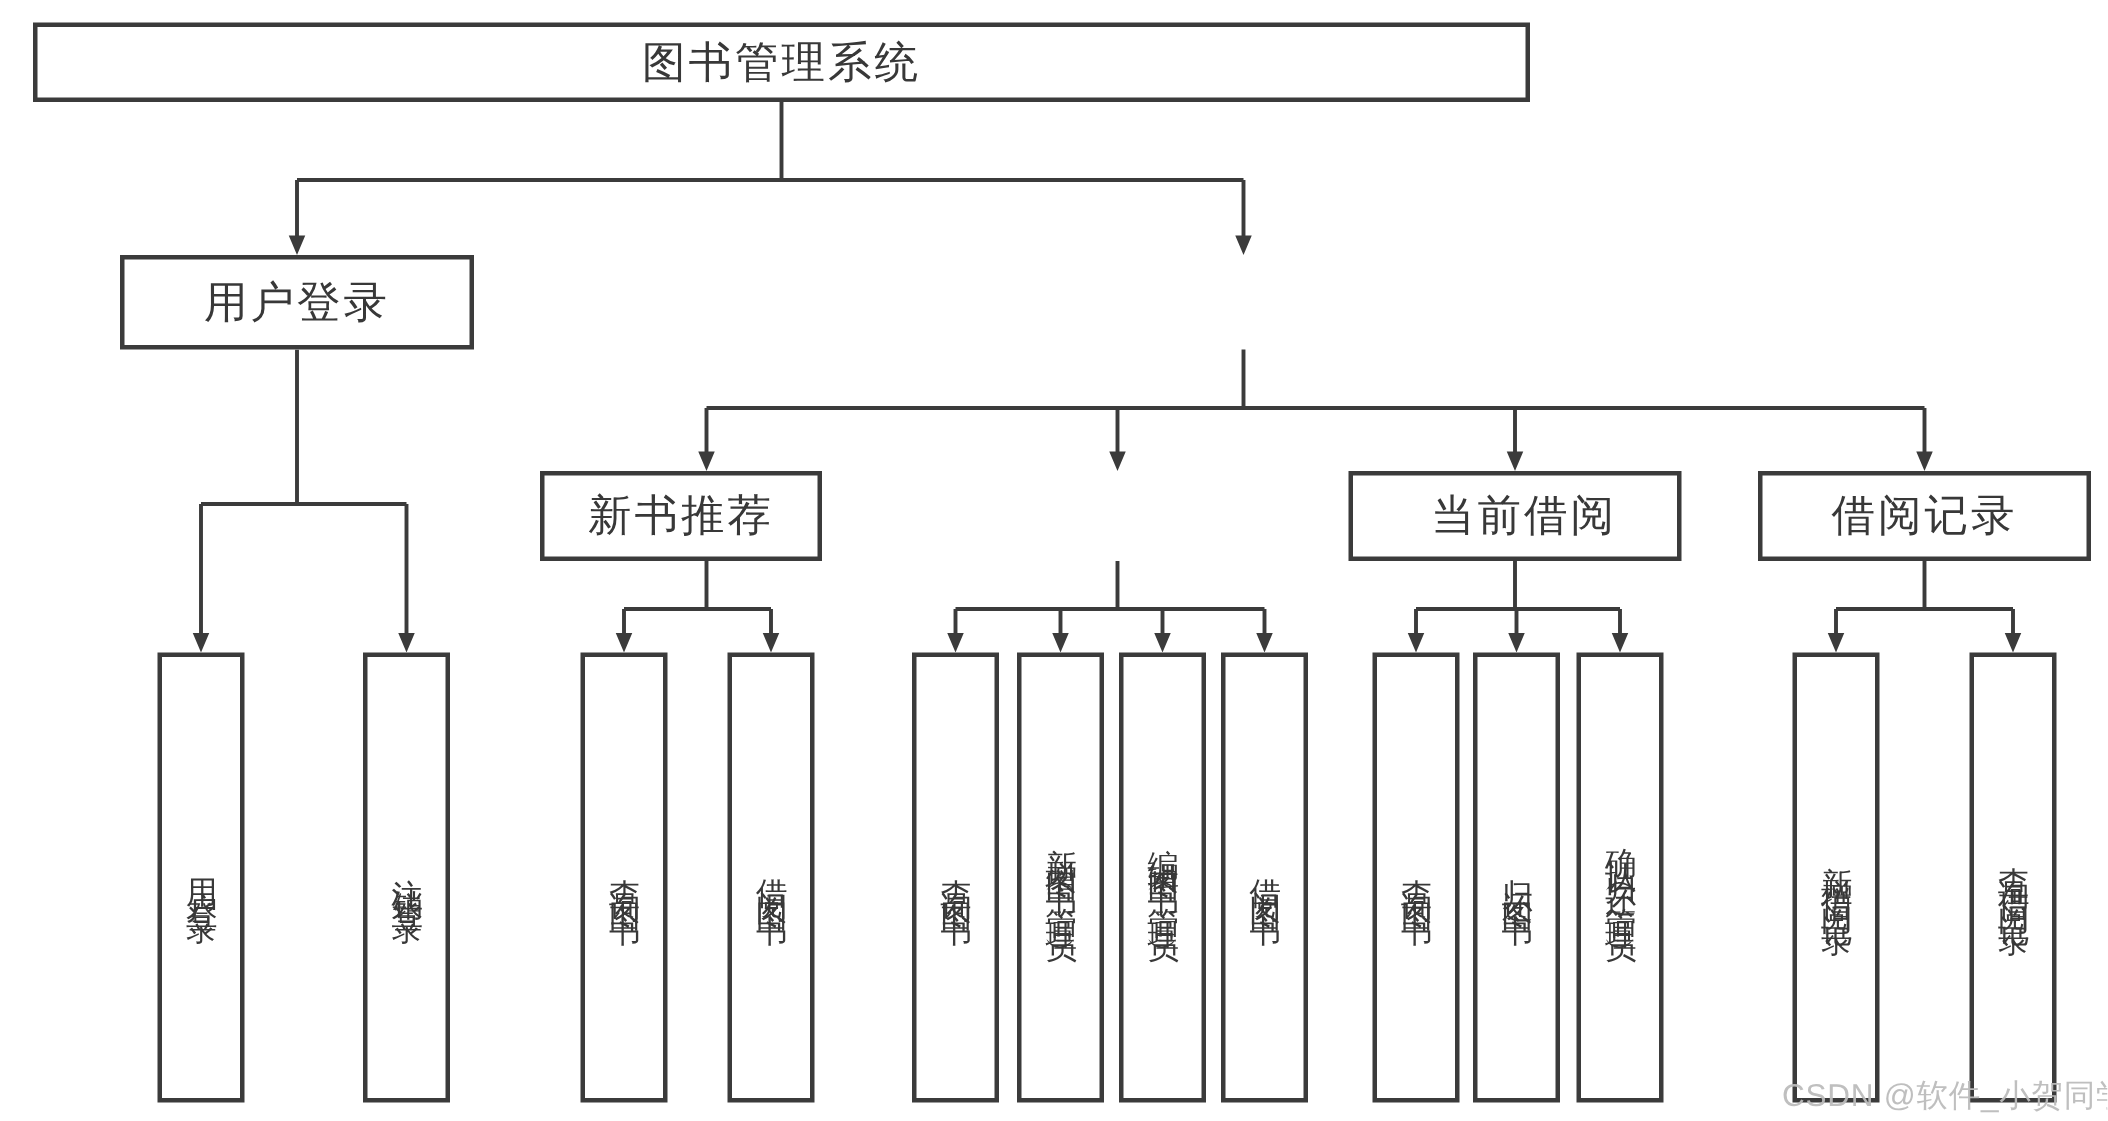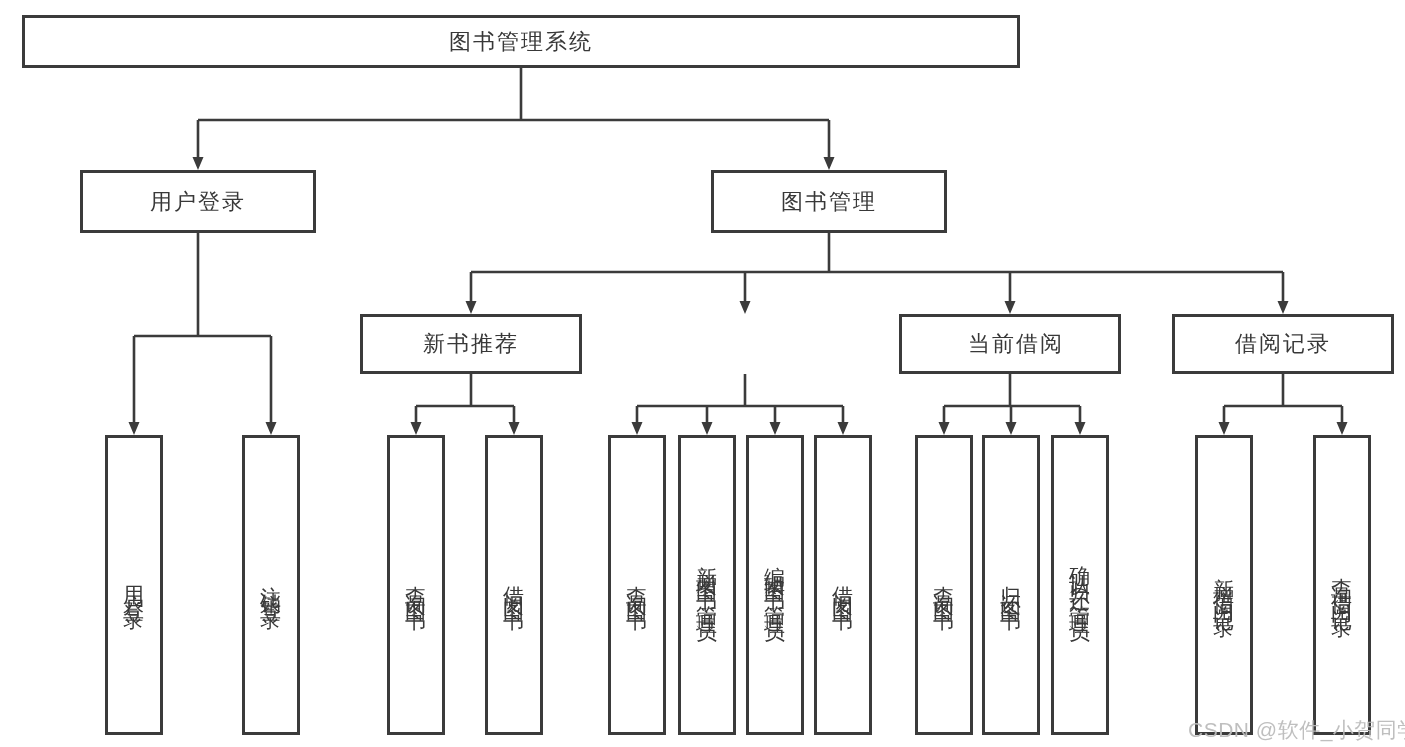--- a/index.html
+++ b/index.html
@@ -8,25 +8,25 @@
     position: relative; width: 1405px; height: 747px;
     background: #ffffff; overflow: hidden; color: #383838;
   }
   .wires { position: absolute; left: 0; top: 0; width: 1405px; height: 747px; }
   .node {
     position: absolute; box-sizing: border-box;
     background: #ffffff; border: 3px solid #3b3b3b;
     display: flex; align-items: center; justify-content: center;
     color: #383838;
   }
-  .hlabel { font-size: 22px; letter-spacing: 2px; white-space: nowrap; }
+  .hlabel { font-size: 29px; letter-spacing: 2px; white-space: nowrap; }
   .n-root        { left: 22px;   top: 15px;  width: 998px; height: 53px; }
   .n-user-login  { left: 80px;   top: 170px; width: 236px; height: 63px; }
   .n-book-mgmt   { left: 711px;  top: 170px; width: 236px; height: 63px; }
-  .n-new-book    { left: 360px;  top: 314px; width: 222px; height: 60px; }
+  .n-new-book    { left: 360px;  top: 314px; width: 188px; height: 60px; }
   .n-book-borrow { left: 634px;  top: 314px; width: 222px; height: 60px; }
   .n-cur-borrow  { left: 899px;  top: 314px; width: 222px; height: 60px; padding-left: 12px; }
   .n-records     { left: 1172px; top: 314px; width: 222px; height: 60px; }
   .leaf { top: 435px; height: 300px; width: 58px; }
   .leaf .vlabel {
     writing-mode: vertical-rl; text-orientation: mixed;
     font-size: 21px; line-height: 1; letter-spacing: 8px; white-space: nowrap;
   }
   .l-1  { left: 105px;  }
   .l-2  { left: 242px;  }
@@ -70,23 +70,20 @@
       M938.5 422H949.5L944 435Z M1005.5 422H1016.5L1011 435Z M1074.5 422H1085.5L1080 435Z
       M1218.5 422H1229.5L1224 435Z M1336.5 422H1347.5L1342 435Z"></path>
   </svg>
 
   <div class="node n-root">
     <span class="hlabel">图书管理系统</span>
   </div>
 
   <div class="node n-user-login">
     <span class="hlabel">用户登录</span>
-  </div>
-  <div class="node n-book-mgmt">
-    <span class="hlabel">图书管理</span>
   </div>
 
   <div class="node n-new-book">
     <span class="hlabel">新书推荐</span>
   </div>
   <div class="node n-cur-borrow">
     <span class="hlabel">当前借阅</span>
   </div>
   <div class="node n-records">
     <span class="hlabel">借阅记录</span>

